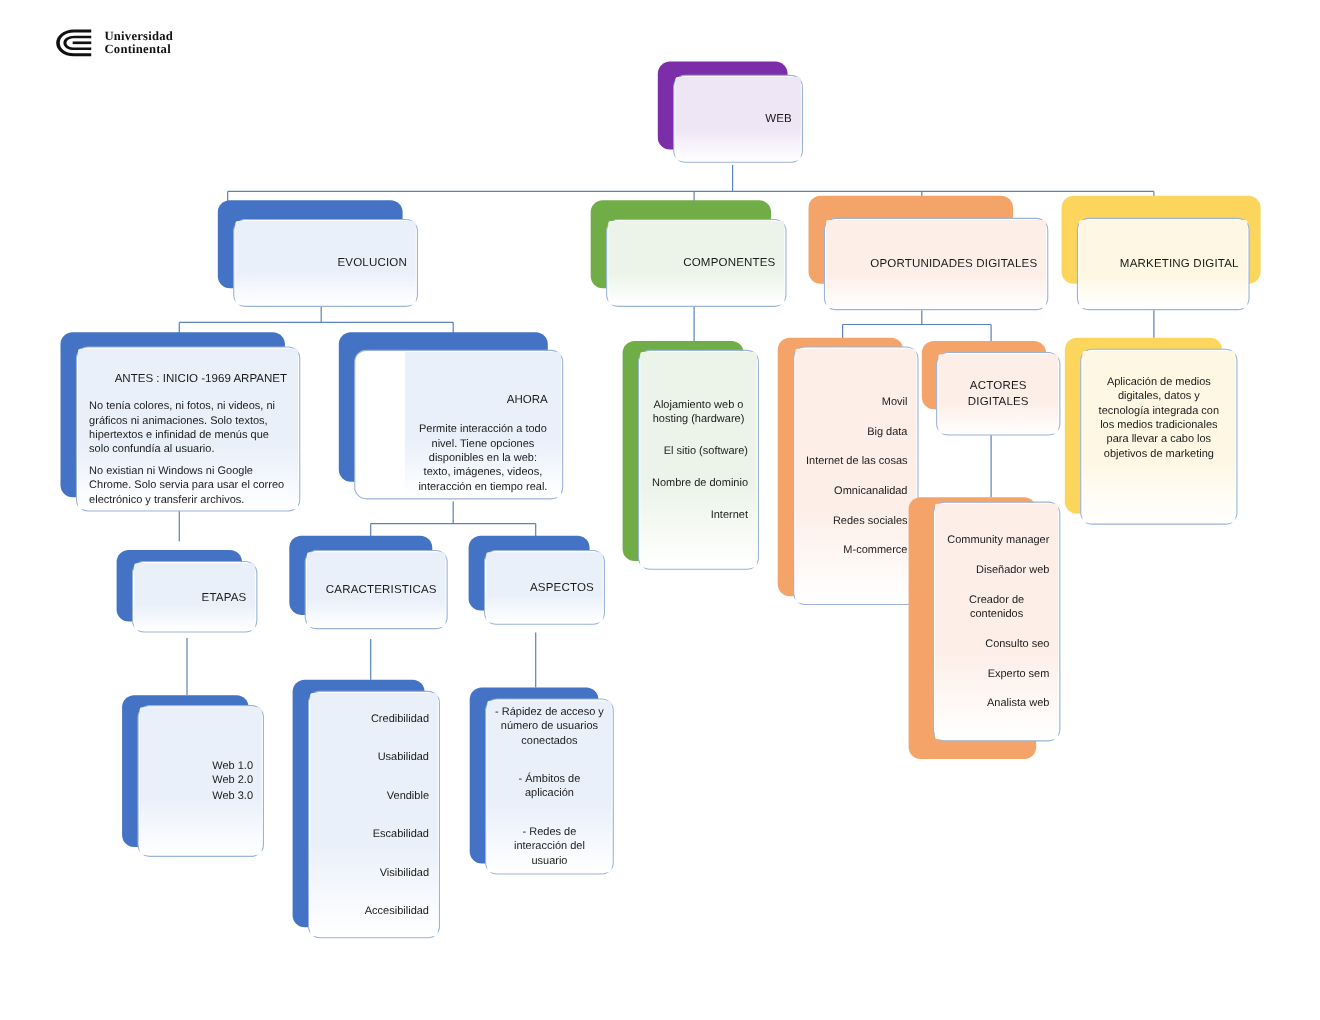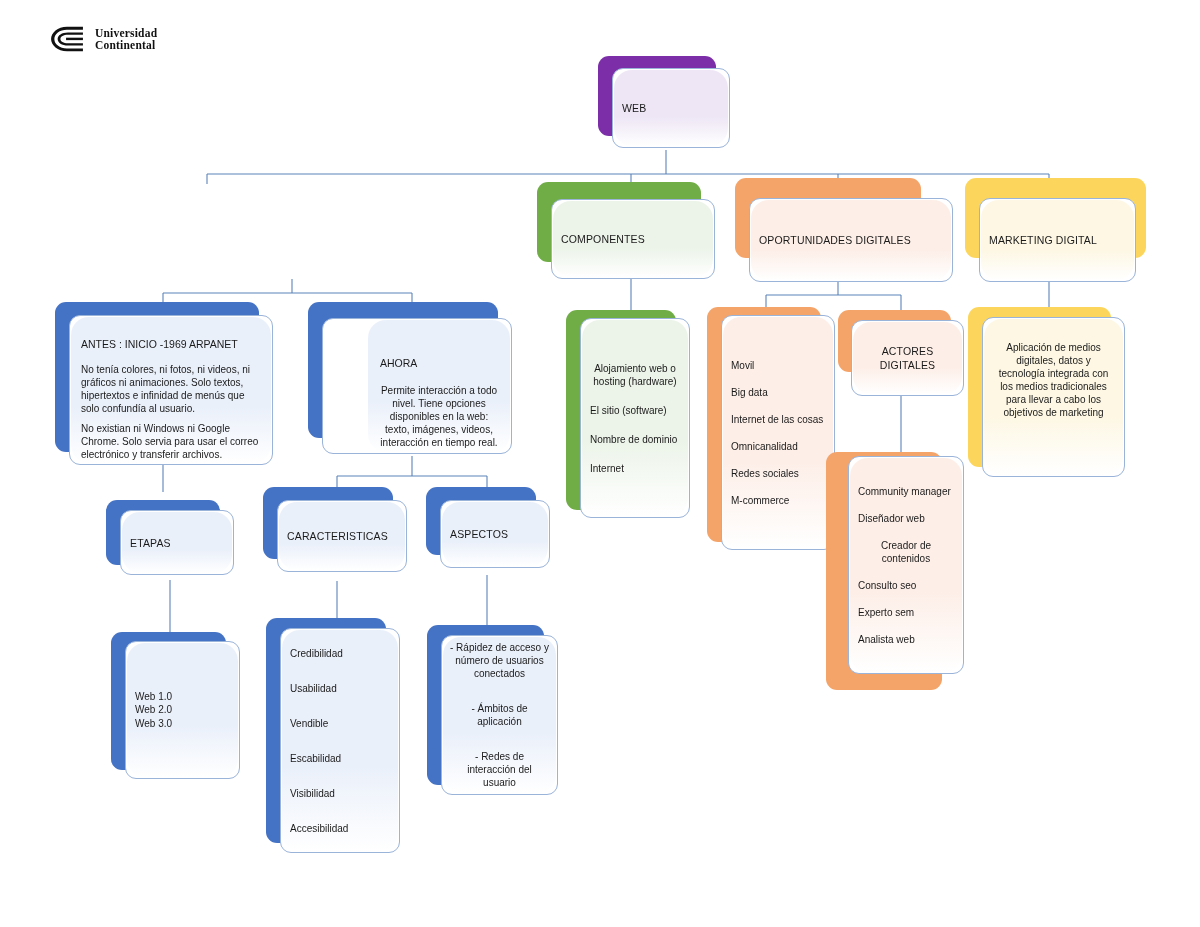--- a/index.html
+++ b/index.html
@@ -27,22 +27,22 @@
   }
   .node .face{
     position:absolute;border-radius:11px;
     border:1px solid #9ab3d9;
     background:#ffffff;
     box-sizing:border-box;
     display:flex;align-items:center;justify-content:center;
   }
   .node .inner{
     position:absolute;left:1px;top:1px;right:1px;bottom:1px;
-    border-radius:18px;
-    display:flex;flex-direction:column;align-items:flex-start;justify-content:center;
+    border-radius:2px;
+    display:flex;flex-direction:column;align-items:flex-end;justify-content:center;
     box-sizing:border-box;
     padding:6px 8px;
     text-align:center;
   }
   
   .t-purple .inner{background:linear-gradient(to bottom,#eee6f5 0%,#eee6f5 62%,#ffffff 100%);}
   .t-blue   .inner{background:linear-gradient(to bottom,#eaf0fa 0%,#eaf0fa 62%,#ffffff 100%);}
   .t-green  .inner{background:linear-gradient(to bottom,#ecf4e9 0%,#ecf4e9 62%,#ffffff 100%);}
   .t-orange .inner{background:linear-gradient(to bottom,#fdeee7 0%,#fdeee7 62%,#ffffff 100%);}
   .t-yellow .inner{background:linear-gradient(to bottom,#fdf7e3 0%,#fdf7e3 62%,#ffffff 100%);}
@@ -121,20 +121,28 @@
 
   <div class="node t-purple" style="left:598px;top:56px;width:118px;height:80px;">
     <div class="shadow" style="background:#7B2EA8;"></div>
     <div class="face" style="left:14px;top:12px;width:118px;height:80px;">
       <div class="inner">
         <div class="ttl">WEB</div>
       </div>
     </div>
   </div>
 
+  <div class="node t-blue" style="left:198px;top:182px;width:168px;height:80px;">
+    <div class="shadow" style="background:#4472C4;"></div>
+    <div class="face" style="left:14px;top:17px;width:168px;height:80px;">
+      <div class="inner">
+        <div class="ttl">EVOLUCION</div>
+      </div>
+    </div>
+  </div>
 
   <div class="node t-green" style="left:537px;top:182px;width:164px;height:80px;">
     <div class="shadow" style="background:#70AD47;"></div>
     <div class="face" style="left:14px;top:17px;width:164px;height:80px;">
       <div class="inner">
         <div class="ttl">COMPONENTES</div>
       </div>
     </div>
   </div>
 

